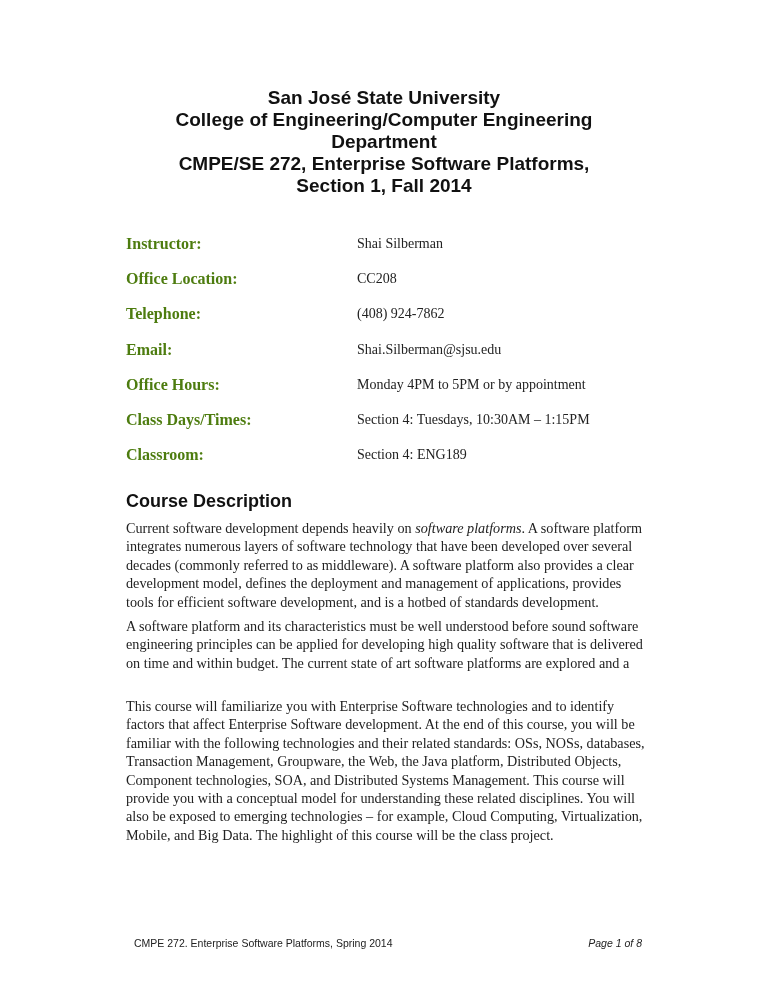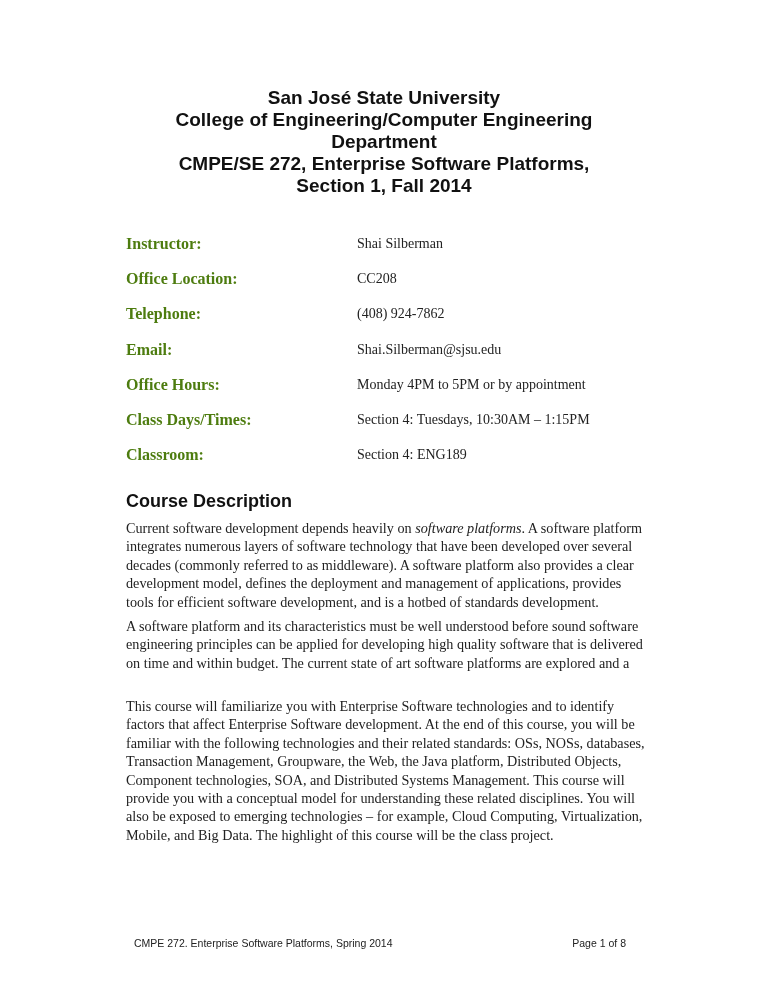--- a/index.html
+++ b/index.html
@@ -40,21 +40,21 @@
     .body-text .line { display: block; white-space: nowrap; }
     #para1 { top: 519px; }
     #para2 { top: 617px; }
     #para3 { top: 697px; }
 
     .footer {
       position: absolute; top: 937px; left: 126px; width: 516px;
       font-family: "Liberation Sans", sans-serif; font-size: 10.5px; color: #222;
     }
     .footer-left { position: absolute; left: 0; top: 0; white-space: nowrap; margin-left: 8px; }
-    .footer-right { position: absolute; right: 16px; top: 0; white-space: nowrap; }
+    .footer-right { position: absolute; right: 0; top: 0; white-space: nowrap; font-style: italic; }
   </style>
 </head>
 <body>
 
 <div class="page">
 
   <div class="title-block">
     <span class="title-line">San José State University</span>
     <span class="title-line">College of Engineering/Computer Engineering</span>
     <span class="title-line">Department</span>

